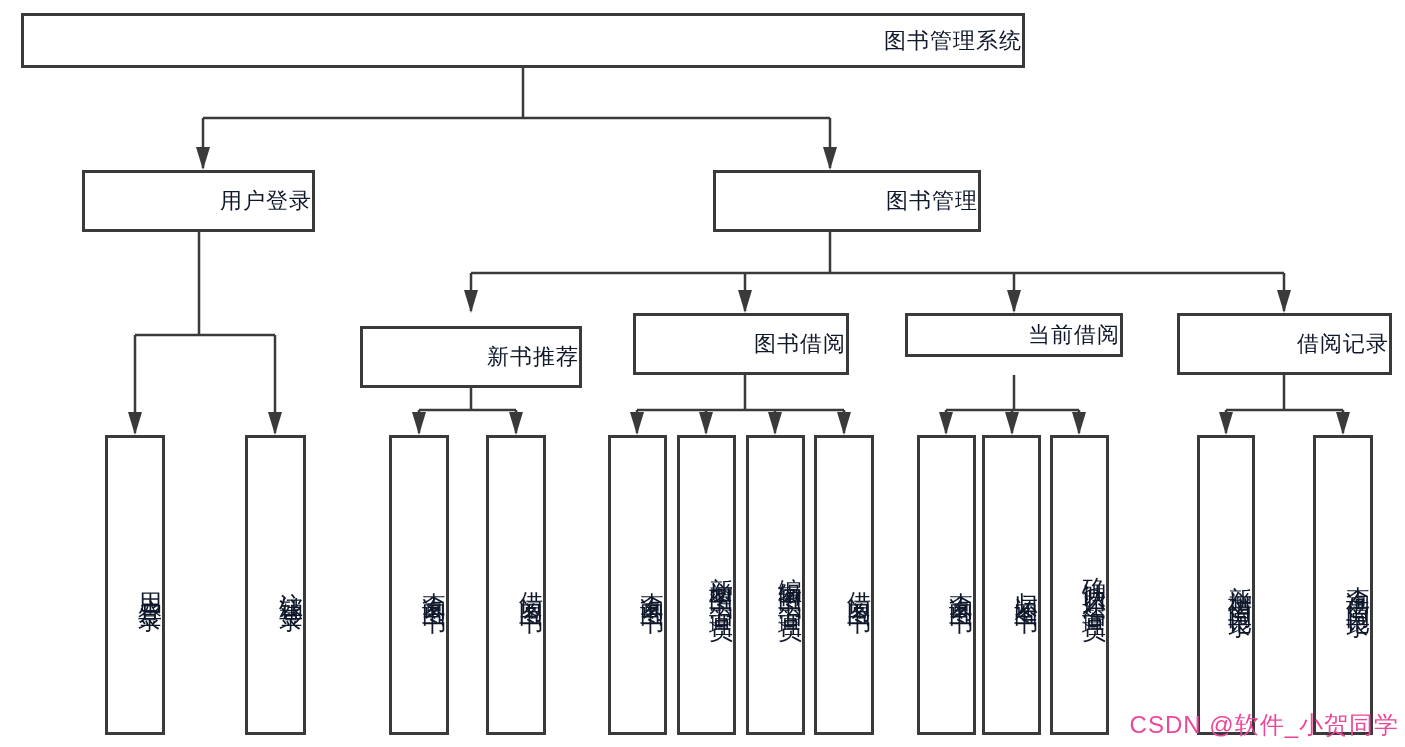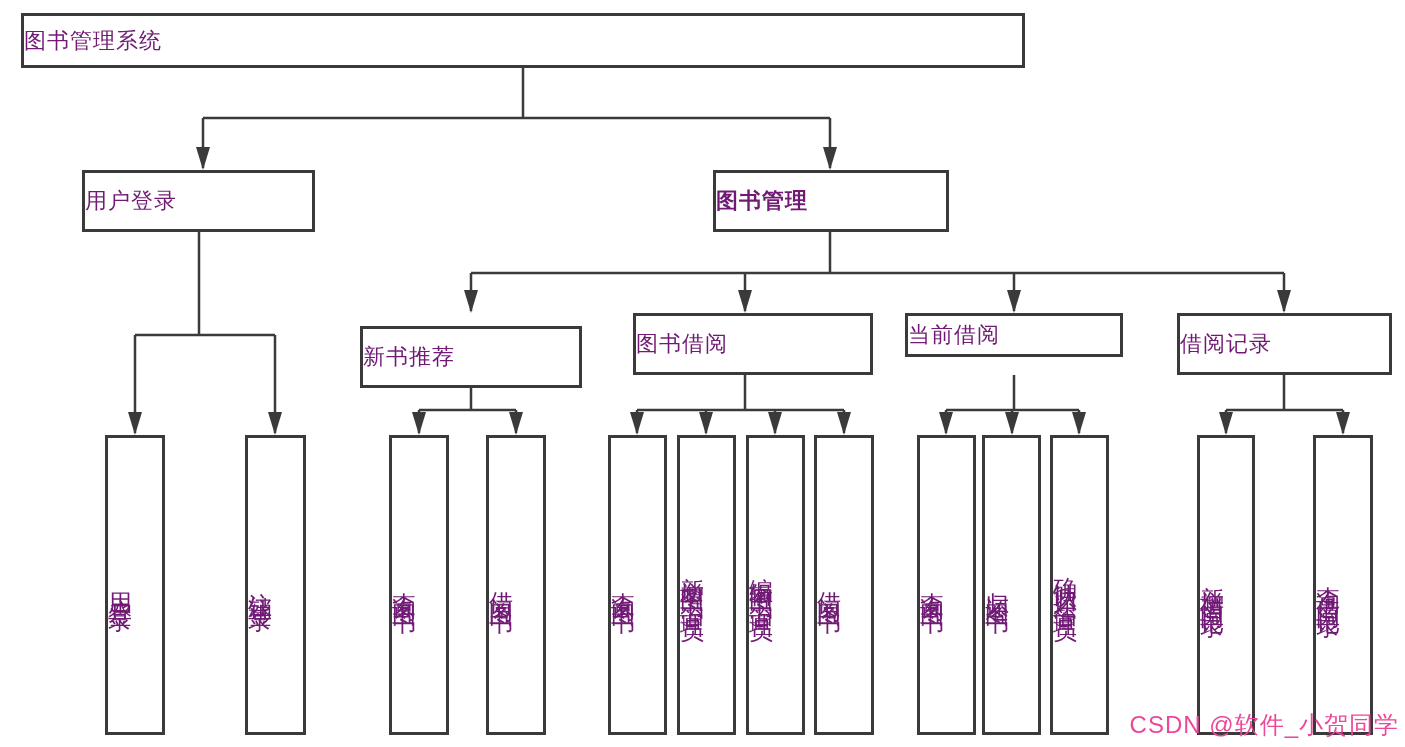--- a/index.html
+++ b/index.html
@@ -18,22 +18,22 @@
     width: 1405px; height: 747px;
     z-index: 1;
   }
   .box {
     position: absolute;
     box-sizing: border-box;
     background: #ffffff;
     border: 3px solid #3a3a3a;
     display: flex;
     align-items: center;
-    justify-content: flex-start;
-    color: #701a75;
+    justify-content: flex-end;
+    color: #0f172a;
     z-index: 2;
   }
   .hlabel {
     font-size: 22px;
     letter-spacing: 1px;
     white-space: nowrap;
   }
   .leaf .vtext {
     writing-mode: vertical-rl;
     text-orientation: mixed;
@@ -91,28 +91,28 @@
     </g>
   </svg>
 
   <div class="box" style="left:21px; top:13px; width:1004px; height:55px;">
     <span class="hlabel">图书管理系统</span>
   </div>
 
   <div class="box" style="left:82px; top:170px; width:233px; height:62px;">
     <span class="hlabel">用户登录</span>
   </div>
-  <div class="box" style="left:713px; top:170px; width:236px; height:62px;font-weight:bold;">
+  <div class="box" style="left:713px; top:170px; width:268px; height:62px;">
     <span class="hlabel">图书管理</span>
   </div>
 
   <div class="box" style="left:360px; top:313px; width:222px; height:62px;margin-top:13px;">
     <span class="hlabel">新书推荐</span>
   </div>
-  <div class="box" style="left:633px; top:313px; width:240px; height:62px;">
+  <div class="box" style="left:633px; top:313px; width:216px; height:62px;">
     <span class="hlabel">图书借阅</span>
   </div>
   <div class="box" style="left:905px; top:313px; width:218px; height:44px;">
     <span class="hlabel">当前借阅</span>
   </div>
   <div class="box" style="left:1177px; top:313px; width:215px; height:62px;">
     <span class="hlabel">借阅记录</span>
   </div>
 
   <div class="box leaf" style="left:105px; top:435px; width:60px; height:300px;">

